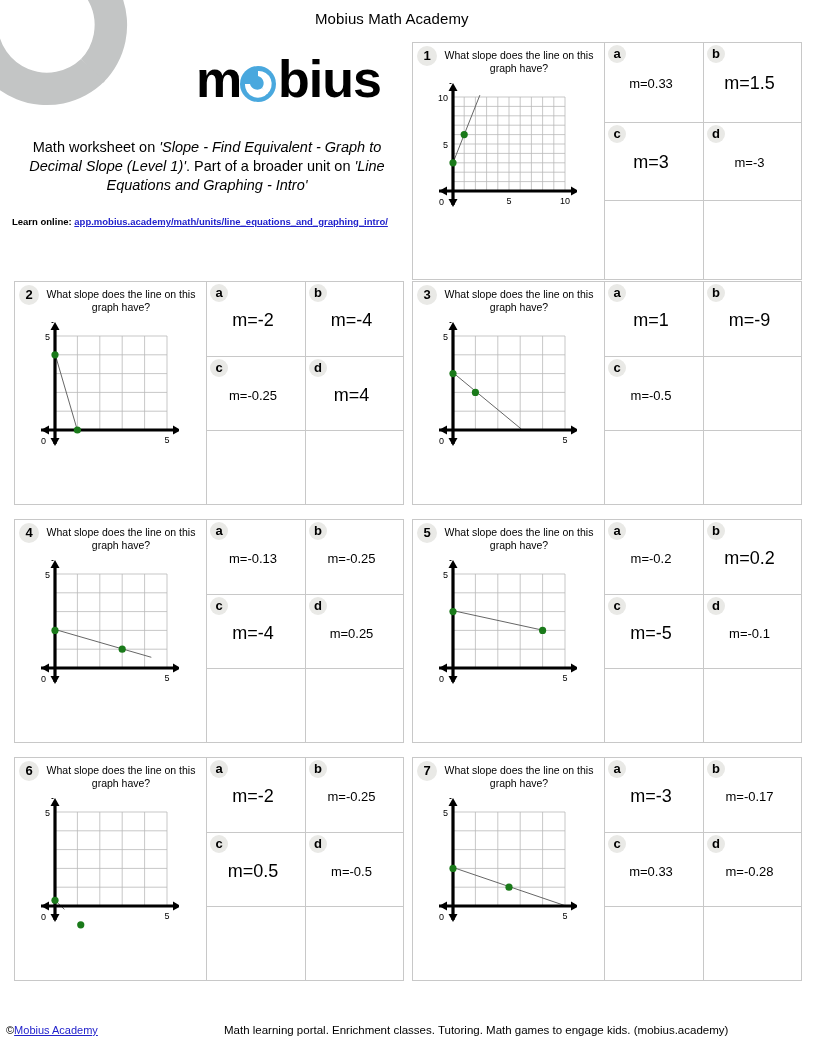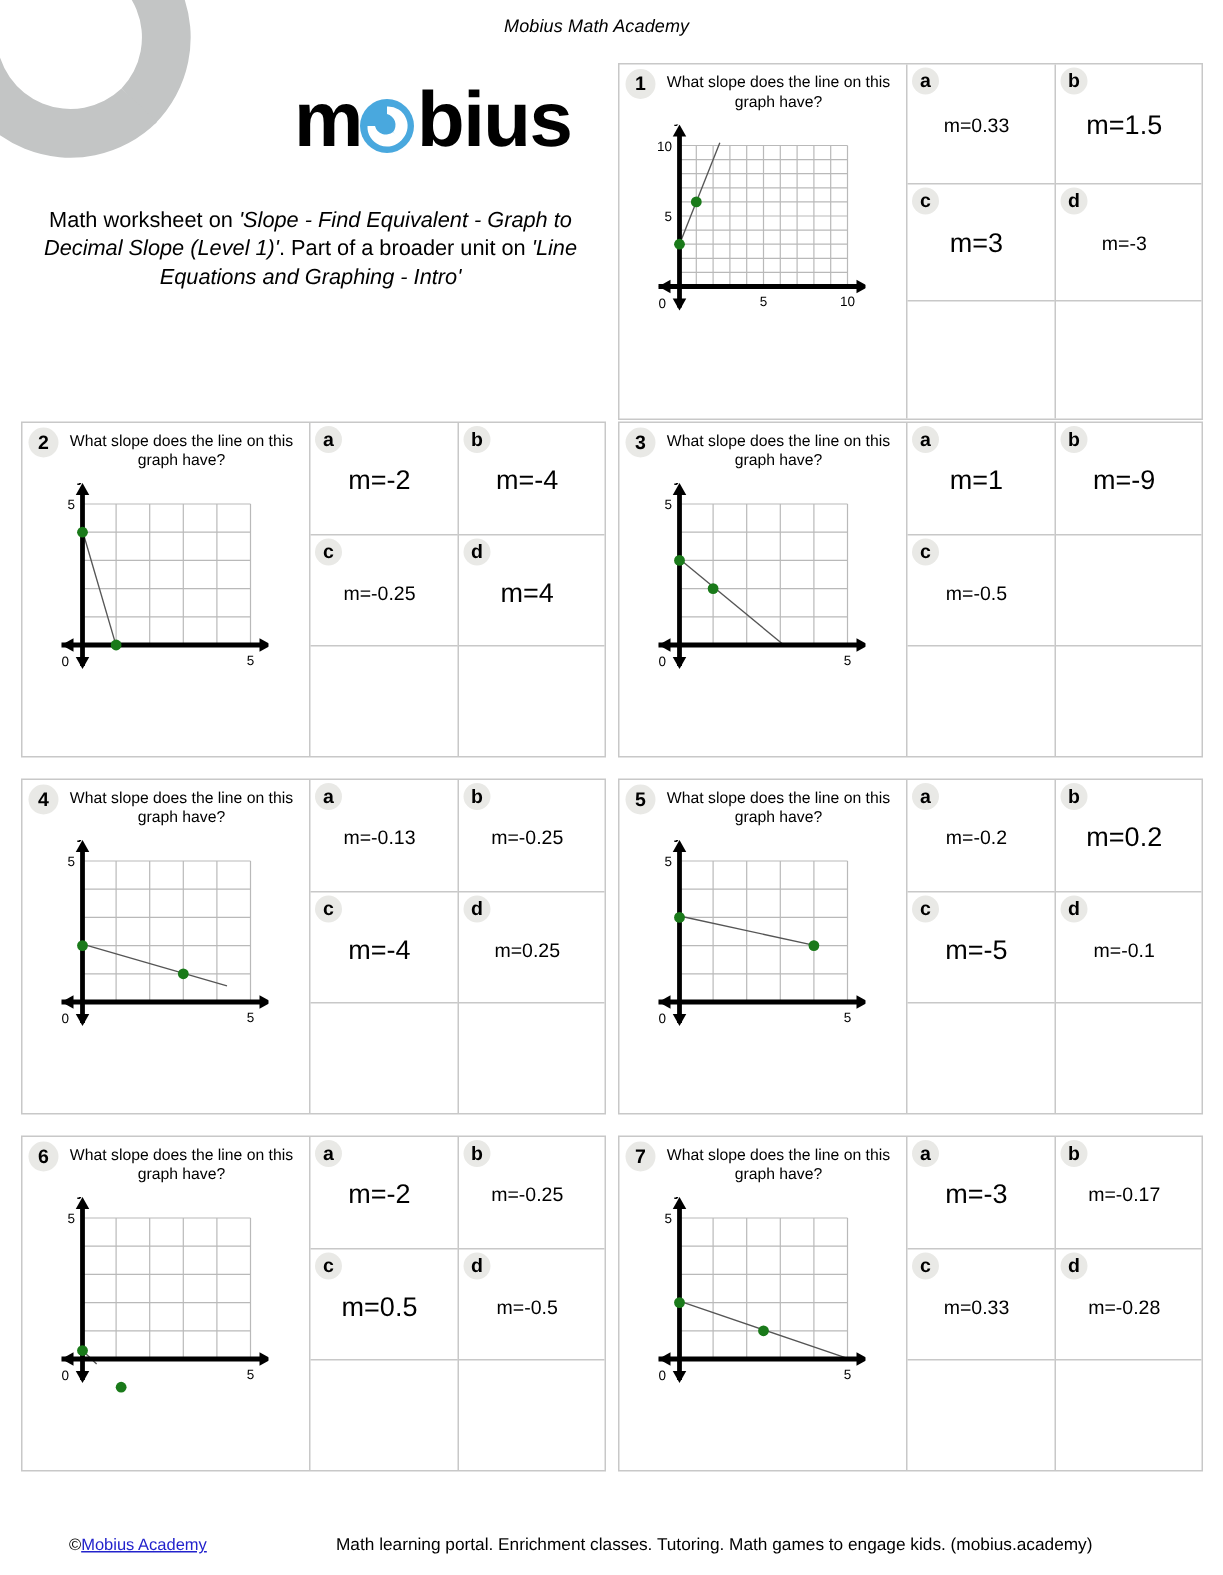--- a/index.html
+++ b/index.html
@@ -23,24 +23,23 @@
     left: -38px; top: -60px;
     width: 170px; height: 170px;
     overflow: hidden;
     pointer-events: none;
   }
   .corner-swirl svg { display: block; }
 
   
   .hdr-title {
     position: absolute;
-    left: 336px; top: 10px;
-    font-size: 12px;
+    left: 315px; top: 10px;
+    font-size: 15px;
     letter-spacing: .1px;
-    font-style: italic;
   }
   .hdr-name {
     position: absolute;
     left: 592px; top: 10px;
     font-size: 15px;
     white-space: nowrap;
   }
   .hdr-name .rule {
     display: inline-block;
     border-bottom: 1.6px solid #000;
@@ -156,21 +155,20 @@
   }
   .a-val.sz-m  { font-size: 13px; }
   .a-val.sz-l  { font-size: 18px; }
 
   
   .footer-copy {
     position: absolute;
     left: 6px; top: 1024px;
     font-size: 11px;
     white-space: nowrap;
-    margin-left: 40px;
   }
   .footer-copy a { color: #2222cc; text-decoration: underline; }
   .footer-tag {
     position: absolute;
     left: 184px; top: 1024px;
     font-size: 11.5px;
     white-space: nowrap;
     padding-left: 40px;
   }
 </style>
@@ -197,20 +195,24 @@
       <g transform="translate(44,14)">
         <circle cx="18" cy="18" r="18" fill="#49a8de"></circle>
         <path d="M18 5 A13 13 0 0 1 27 28 L22 22 A7.5 7.5 0 0 0 18 10 Z" fill="#ffffff"></path>
         <path d="M5 18 A13 13 0 0 0 28 27 L22 22 A7.5 7.5 0 0 1 10 18 Z" fill="#ffffff"></path>
       </g>
     </svg>
   </div>
 
   <div class="blurb">
     <span>Math worksheet on </span><i>'Slope - Find Equivalent - Graph to Decimal Slope (Level 1)'</i><span>. Part of a broader unit on </span><i>'Line Equations and Graphing - Intro'</i>
+  </div>
+  <div class="learn">
+    <span>Learn online:</span>
+    <a href="#">app.mobius.academy/math/units/line_equations_and_graphing_intro/</a>
   </div>
 
   <div id="questions-root">
       <div class="qbox" style="left: 412px; top: 42px; width: 390px; height: 238px;">
         <div class="q-left">
           <div class="q-num">1</div>
           <div class="q-text">What slope does the line on this graph have?</div>
           <div class="q-graph">
             <svg width="150" height="132" viewBox="0 0 150 132">
               <g stroke="#b9b9b9" stroke-width="0.8">

